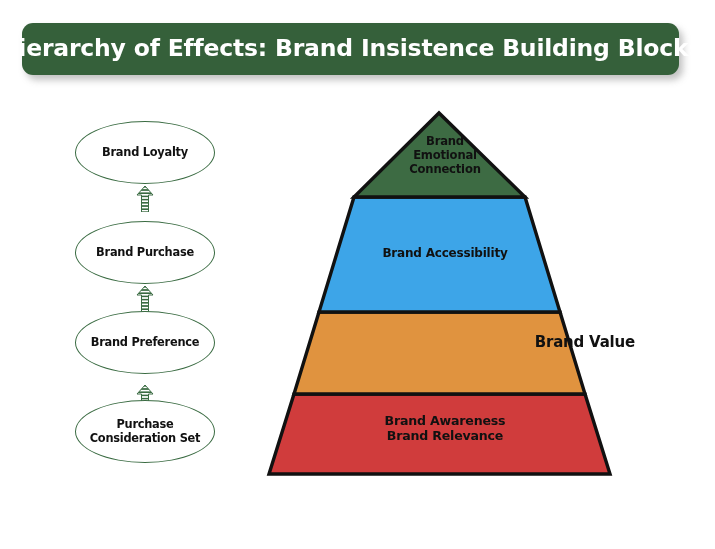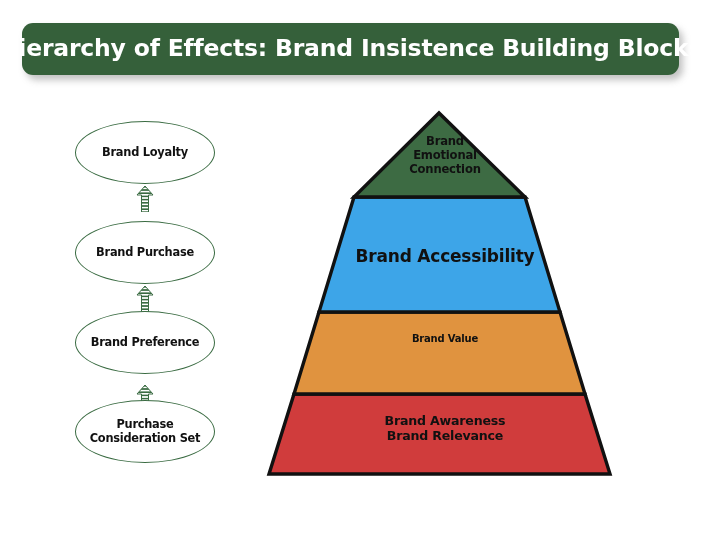--- a/index.html
+++ b/index.html
@@ -104,22 +104,22 @@
     font-weight: bold;
     color: #111111;
     text-align: center;
     line-height: 1.2;
     letter-spacing: -0.2px;
     width: 100%;
     left: 0;
   }
   .tier-label span { display: block; }
   .t-apex  { font-size: 11.6px; top: 62px; }
-  .t-blue  { font-size: 17px; top: 163px; }
-  .t-orng  { font-size: 10px; top: 230px; }
+  .t-blue  { font-size: 12px; top: 163px; }
+  .t-orng  { font-size: 15px; top: 230px; text-align: right; }
   .t-red   { font-size: 12.6px; top: 310px; }
 </style>
 </head>
 <body>
 
 <div id="slide">
 
   <div class="title-banner" style="background: rgb(53, 96, 58);">
     <div class="title-text" style="color: rgb(255, 255, 255);">Hierarchy of Effects: Brand Insistence Building Blocks</div>
   </div>

